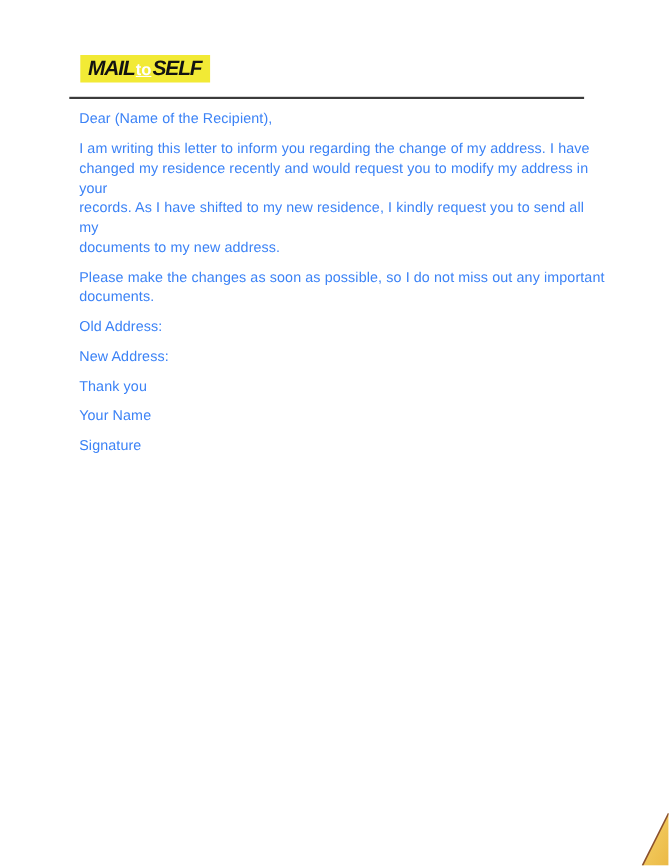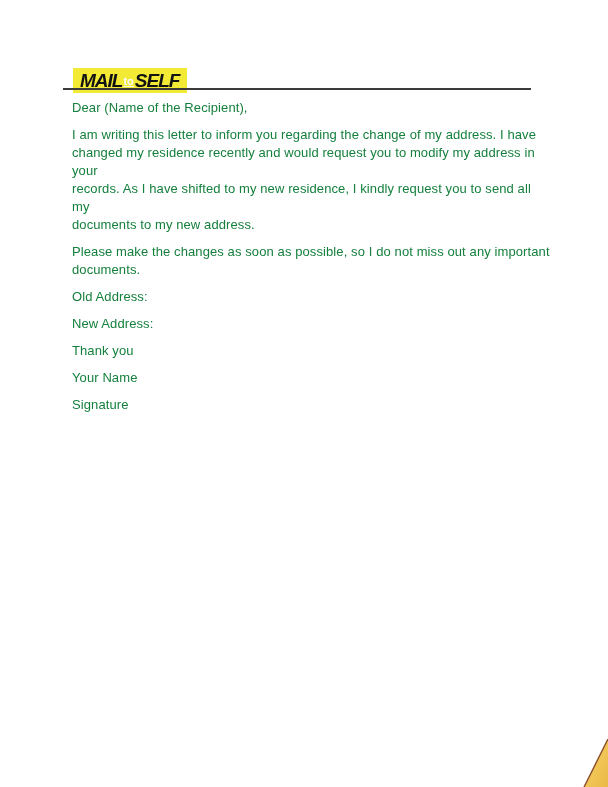--- a/index.html
+++ b/index.html
@@ -8,37 +8,37 @@
     position: relative;
     width: 608px;
     height: 787px;
     background: #ffffff;
     overflow: hidden;
     font-family: "Liberation Sans", sans-serif;
   }
   .logo {
     position: absolute;
     left: 73px;
-    top: 68px;
+    top: 50px;
     height: 25px;
     background: #F2EA35;
     color: #121212;
     display: inline-flex;
     align-items: center;
     padding: 1px 8px 2px 7px;
     font-weight: bold;
     font-style: italic;
     font-size: 19px;
     letter-spacing: -1px;
     line-height: 1;
     white-space: nowrap;
   }
   .logo .to {
     font-style: normal;
-    font-size: 11px;
+    font-size: 15px;
     font-weight: bold;
     color: #ffffff;
     letter-spacing: 0;
     margin: 0 1px;
     position: relative;
     top: 1px;
     text-decoration: underline;
   }
   .rule {
     position: absolute;
@@ -48,21 +48,21 @@
     height: 0;
     border: none;
     border-top: 2px solid #3b3b3b;
     margin: 0;
   }
   .letter {
     position: absolute;
     left: 72px;
     top: 99px;
     width: 478px;
-    color: #15803d;
+    color: #3b82f6;
     font-size: 13px;
     line-height: 18px;
     letter-spacing: 0.1px;
   }
   .letter p {
     margin: 0 0 9px 0;
     white-space: pre-line;
   }
   .corner-decoration {
     position: absolute;

